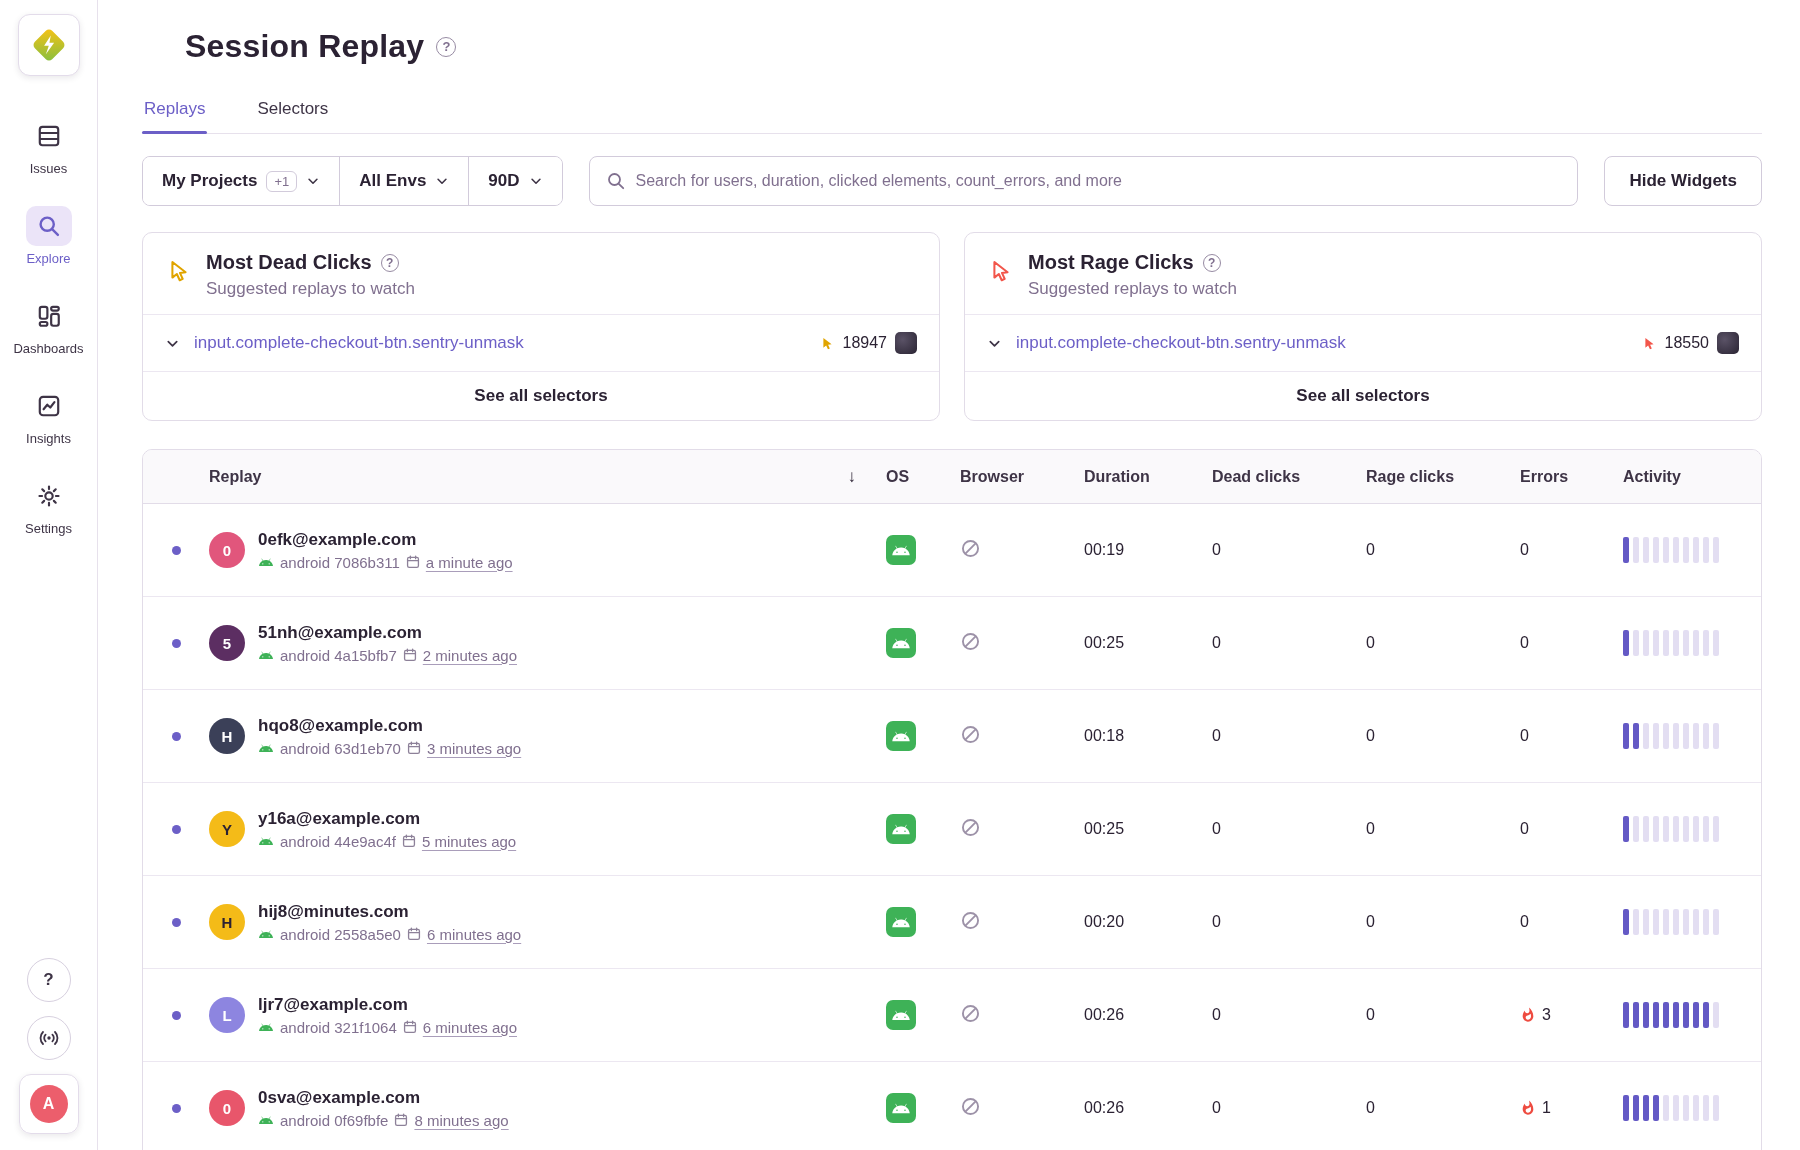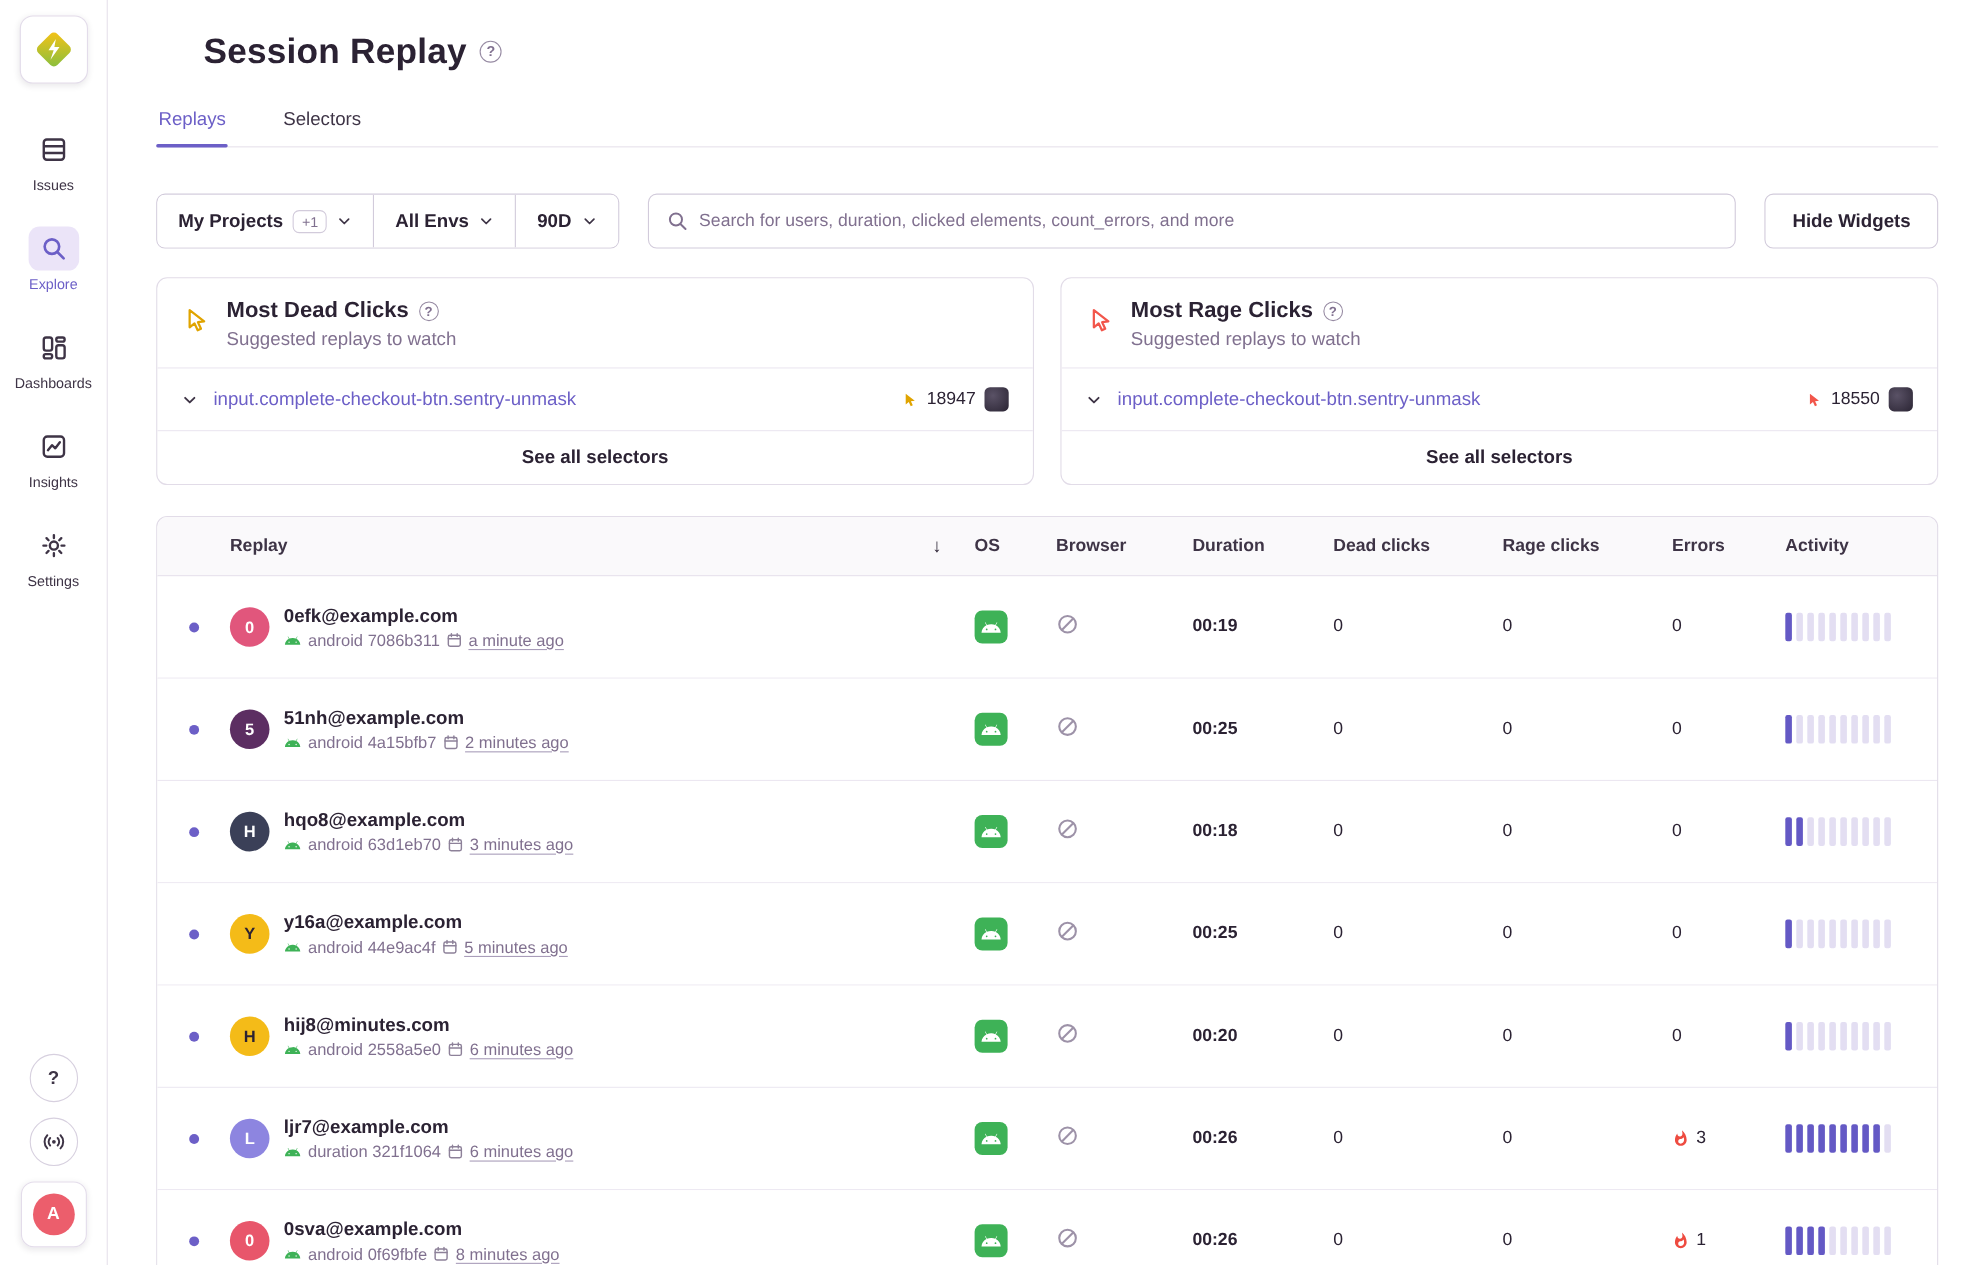--- a/index.html
+++ b/index.html
@@ -37,21 +37,21 @@
     justify-content:center; cursor:pointer; flex:0 0 auto; }
   .help-circle.sm { width:18px; height:18px; font-size:12px; }
 
   .tabs { display:flex; gap:48px; margin-top:22px; border-bottom:1px solid #e7e1ec; }
   .tab { padding:12px 2px 14px; font-size:17px; color:#3e3446; cursor:pointer; position:relative; }
   .tab.active { color:#6c5fc7; }
   .tab.active::after { content:""; position:absolute; left:0; right:0; bottom:-1px; height:3px;
     background:#6c5fc7; border-radius:3px; }
 
   
-  .filter-row { display:flex; align-items:center; gap:26px; margin-top:42px; }
+  .filter-row { display:flex; align-items:center; gap:26px; margin-top:22px; }
   .segmented { display:flex; border:1px solid #d2cbdb; border-radius:8px; overflow:hidden;
     height:50px; background:#fff; flex:0 0 auto; }
   .segment { display:flex; align-items:center; gap:9px; padding:0 19px; cursor:pointer;
     font-size:17px; font-weight:700; color:#2b2233; background:#fff; border:none; font-family:inherit; }
   .segment + .segment { border-left:1px solid #d2cbdb; }
   .badge { font-size:13px; font-weight:400; color:#80708f; border:1px solid #d2cbdb;
     border-radius:6px; padding:2px 7px; }
   .search-box { flex:1; height:50px; border:1px solid #d2cbdb; border-radius:8px;
     display:flex; align-items:center; gap:10px; padding:0 16px; background:#fff; }
   .search-box input { flex:1; border:none; outline:none; font-size:16px; color:#be185d; font-family:inherit; }
@@ -92,21 +92,21 @@
   .unseen-dot { width:9px; height:9px; border-radius:50%; background:#6c5fc7; }
   .replay-cell { display:flex; align-items:center; gap:13px; padding-right:20px; min-width:0; }
   .avatar { width:36px; height:36px; border-radius:50%; flex:0 0 auto; display:flex;
     align-items:center; justify-content:center; font-size:15px; font-weight:700; color:#fff; }
   .replay-info { min-width:0; }
   .email { display:block; font-size:17px; font-weight:700; color:#2b2233; text-decoration:none; }
   .subline { display:flex; align-items:center; gap:6px; margin-top:4px; font-size:15px; color:#80708f; }
   .ago { text-decoration:underline; text-decoration-color:#a99dba; text-underline-offset:3px; }
   .os-badge { width:30px; height:30px; border-radius:7px; background:#3eb257; display:flex;
     align-items:center; justify-content:center; }
-  .duration-cell { font-size:16px; font-weight:700; color:#2b2233; }
+  .duration-cell { font-size:16px; font-weight:400; color:#2b2233; }
   .num-cell { font-size:16px; color:#2b2233; }
   .errors-cell { display:flex; align-items:center; gap:6px; font-size:16px; color:#2b2233; }
   .activity-cell { display:flex; align-items:center; gap:4px; }
   .abar { width:6px; height:26px; border-radius:2px; background:#e3def2; }
   .abar.filled { background:#6459c5; }
 </style>
 </head>
 <body>
 
 <aside class="sidebar">
@@ -592,21 +592,21 @@
       <span class="unseen-dot"></span>
     </div>
     <div class="replay-cell">
       <span class="avatar" style="background: rgb(141, 133, 224); color: rgb(255, 255, 255);">L</span>
       <span class="replay-info">
         <a class="email">ljr7@example.com</a>
         <span class="subline">
           <svg viewBox="0 0 24 14" width="16" height="10" fill="#3eb257" fill-rule="evenodd">
             <path d="M17.1 5.06l1.55-2.68a.33.33 0 0 0-.12-.45.33.33 0 0 0-.45.12l-1.57 2.72A9.6 9.6 0 0 0 12 3.9c-1.63 0-3.17.33-4.51.87L5.92 2.05a.33.33 0 0 0-.45-.12.33.33 0 0 0-.12.45L6.9 5.06C3.9 6.66 1.77 9.64 1.5 13.15h21c-.27-3.51-2.4-6.49-5.4-8.09zM7.2 10.6a.95.95 0 1 1 0-1.9.95.95 0 0 1 0 1.9zm9.6 0a.95.95 0 1 1 0-1.9.95.95 0 0 1 0 1.9z"></path>
           </svg>
-          <span>duration 321f1064</span>
+          <span>android 321f1064</span>
           <svg viewBox="0 0 16 16" width="14" height="14" fill="none" stroke="#8d8199" stroke-width="1.5" stroke-linecap="round">
             <rect x="1.8" y="2.8" width="12.4" height="11.4" rx="1.8"></rect>
             <path d="M1.8 6.5h12.4M5 1.2v3M11 1.2v3"></path>
           </svg>
           <span class="ago">6 minutes ago</span>
         </span>
       </span>
     </div>
     <div>
       <span class="os-badge">

